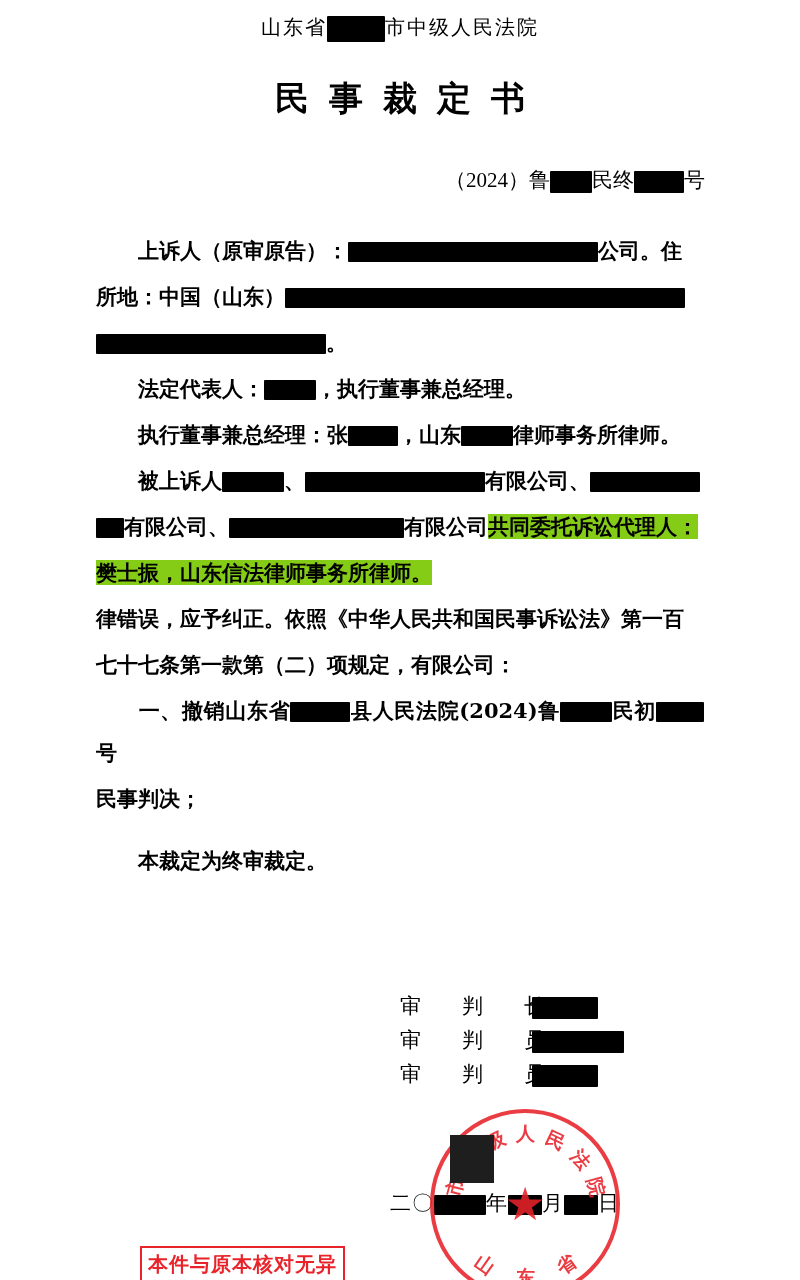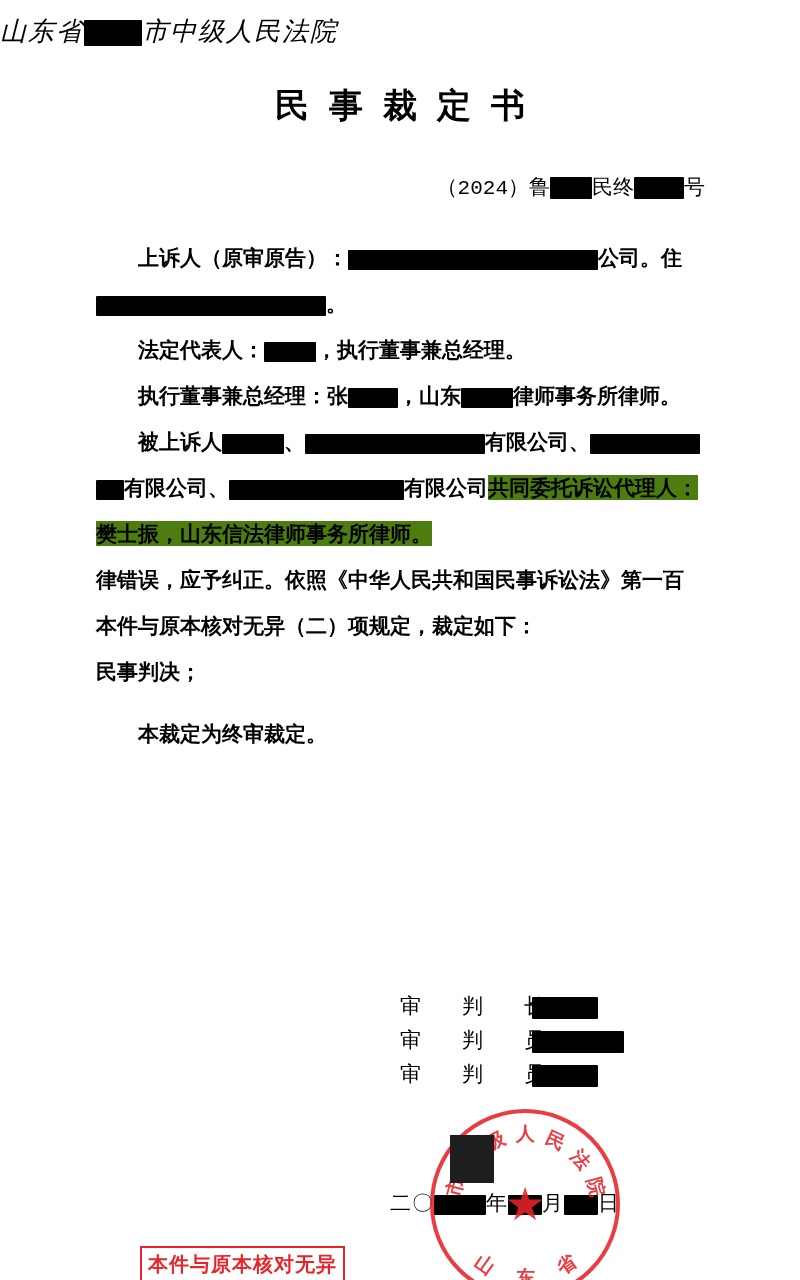--- a/index.html
+++ b/index.html
@@ -16,43 +16,43 @@
     overflow: hidden;
   }
   .page {
     position: relative;
     width: 800px;
     height: 1280px;
     padding: 0;
     box-sizing: border-box;
   }
   .court-title {
-    font-size: 26px;
+    text-align: center;
+    font-size: 20px;
     letter-spacing: 2px;
     margin-top: 14px;
     font-family: "DejaVu Serif", "Liberation Serif", serif;
     font-weight: 500;
     white-space: nowrap;
-    font-style: italic;
   }
   .doc-title {
     text-align: center;
     font-size: 34px;
     font-weight: bold;
     letter-spacing: 20px;
     margin-top: 34px;
     font-family: "DejaVu Serif", "Liberation Serif", serif;
     padding-left: 20px;
   }
   .case-number {
     text-align: right;
     font-size: 21px;
     margin-top: 44px;
     padding-right: 95px;
-    font-family: Liberation Mono, monospace;
+    font-family: Liberation Serif, serif;
     white-space: nowrap;
   }
   .body-block {
     margin-top: 36px;
     padding: 0 92px 0 92px;
     font-size: 21px;
     line-height: 42px;
     font-family: "DejaVu Serif", "Liberation Serif", serif;
     text-align: justify;
   }
@@ -66,21 +66,21 @@
     width: 42px;
   }
   .redact {
     display: inline-block;
     background: #000000;
     vertical-align: middle;
     height: 20px;
     border-radius: 1px;
   }
   .hl {
-    background: #4d7c0f;
+    background: #84cc16;
   }
   .gap-md { margin-top: 20px; }
 
   
   .sign-block {
     position: absolute;
     left: 400px;
     top: 975px;
     font-size: 21px;
     font-family: "DejaVu Serif", "Liberation Serif", serif;
@@ -181,28 +181,30 @@
   </div>
 
   <div class="doc-title">民事裁定书</div>
 
   <div class="case-number">
     <span>（</span><span>2024</span><span>）鲁</span><span class="redact" style="width:42px;height:22px;"></span><span>民终</span><span class="redact" style="width:50px;height:22px;"></span><span>号</span>
   </div>
 
   <div class="body-block" id="body-block">
       <div class="para"><span class="indent"></span><span>上诉人（原审原告）：</span><span class="redact" style="width: 250px;"></span><span>公司。住</span></div>
+      <div class="para"><span>所地：中国（山东）</span><span class="redact" style="width: 400px;"></span></div>
       <div class="para"><span class="redact" style="width: 230px;"></span><span>。</span></div>
       <div class="para"><span class="indent"></span><span>法定代表人：</span><span class="redact" style="width: 52px;"></span><span>，执行董事兼总经理。</span></div>
       <div class="para"><span class="indent"></span><span>执行董事兼总经理：张</span><span class="redact" style="width: 50px;"></span><span>，山东</span><span class="redact" style="width: 52px;"></span><span>律师事务所律师。</span></div>
       <div class="para"><span class="indent"></span><span>被上诉人</span><span class="redact" style="width: 62px;"></span><span>、</span><span class="redact" style="width: 180px;"></span><span>有限公司、</span><span class="redact" style="width: 110px;"></span></div>
       <div class="para"><span class="redact" style="width: 28px;"></span><span>有限公司、</span><span class="redact" style="width: 175px;"></span><span>有限公司</span><span class="hl">共同委托诉讼代理人：</span></div>
       <div class="para"><span class="hl">樊士振，山东信法律师事务所律师。</span></div>
       <div class="para"><span>律错误，应予纠正。依照《中华人民共和国民事诉讼法》第一百</span></div>
-      <div class="para"><span>本件与原本核对无异（二）项规定，裁定如下：</span></div>
+      <div class="para"><span>七十七条第一款第（二）项规定，有限公司：</span></div>
+      <div class="para"><span class="indent"></span><span>一、撤销山东省</span><span class="redact" style="width: 60px;"></span><span>县人民法院(2024)鲁</span><span class="redact" style="width: 52px;"></span><span>民初</span><span class="redact" style="width: 48px;"></span><span>号</span></div>
       <div class="para"><span>民事判决；</span></div>
       <div class="para gap-md"><span class="indent"></span><span>本裁定为终审裁定。</span></div>
     </div>
 
   <div class="sign-block" id="sign-block">
       <div class="sign-row"><span class="sign-label">审　判　长</span><span class="sign-redact" style="width: 66px;"></span></div>
       <div class="sign-row"><span class="sign-label">审　判　员</span><span class="sign-redact" style="width: 92px;"></span></div>
       <div class="sign-row"><span class="sign-label">审　判　员</span><span class="sign-redact" style="width: 66px;"></span></div>
     </div>
 

